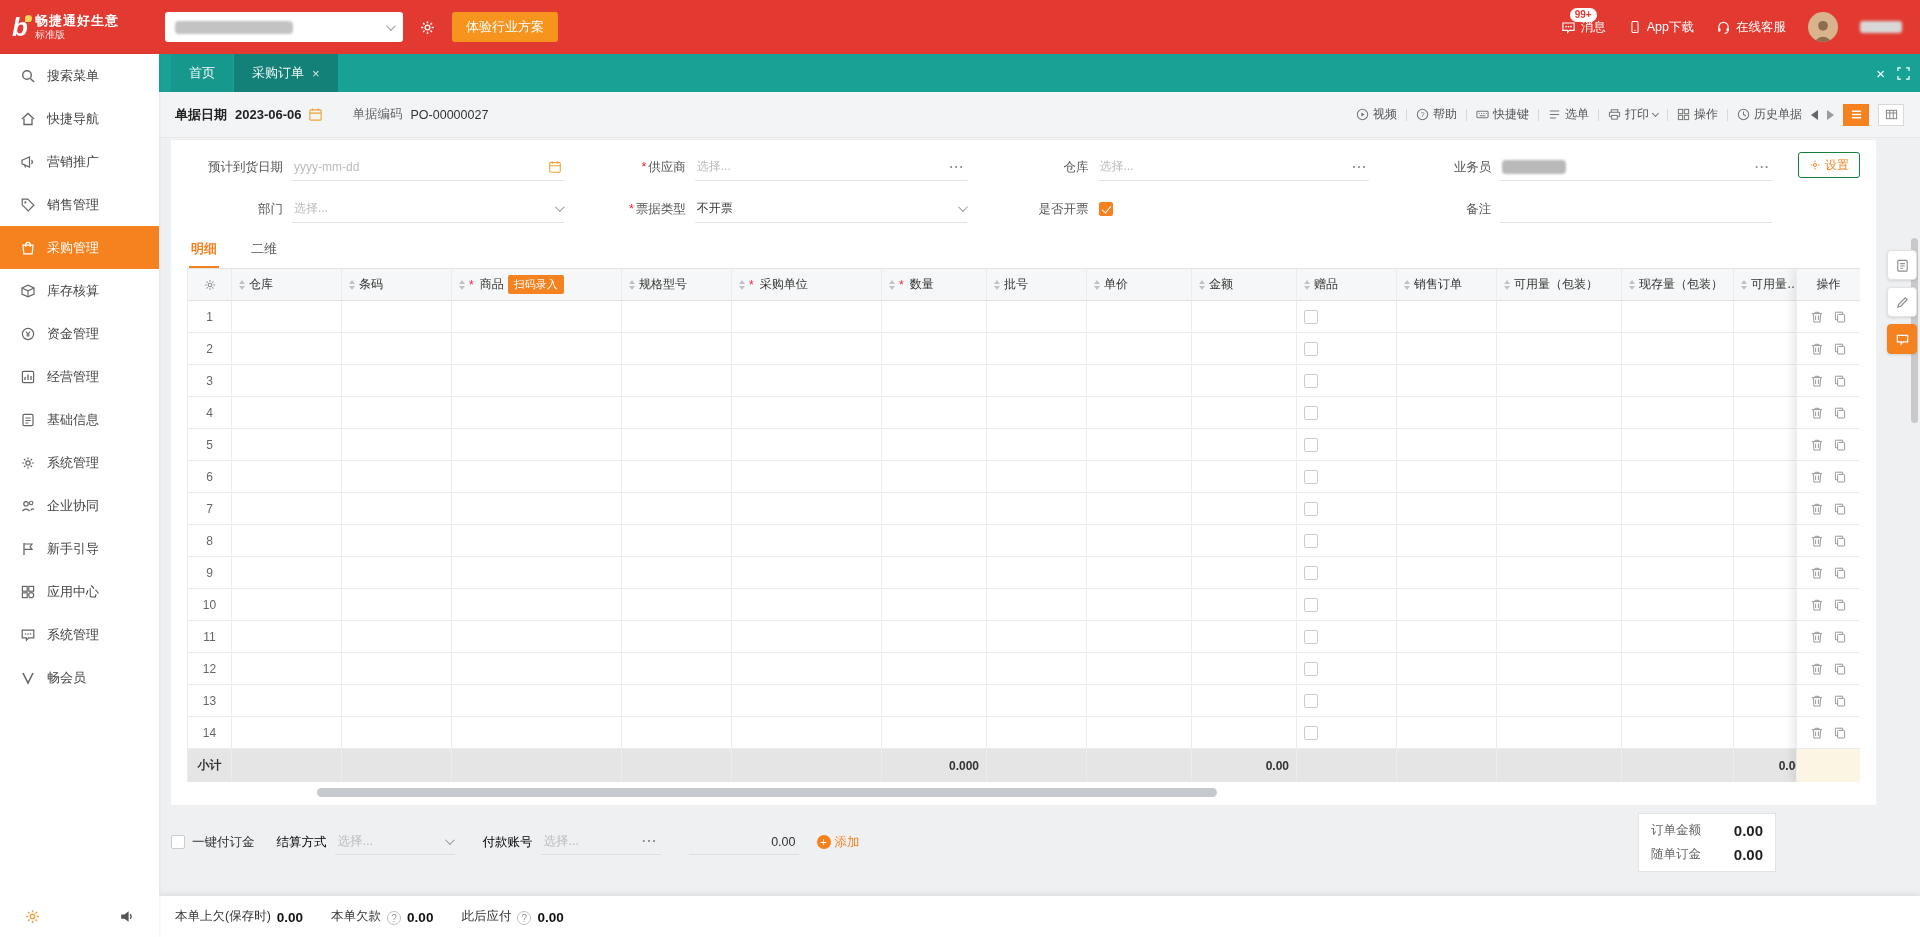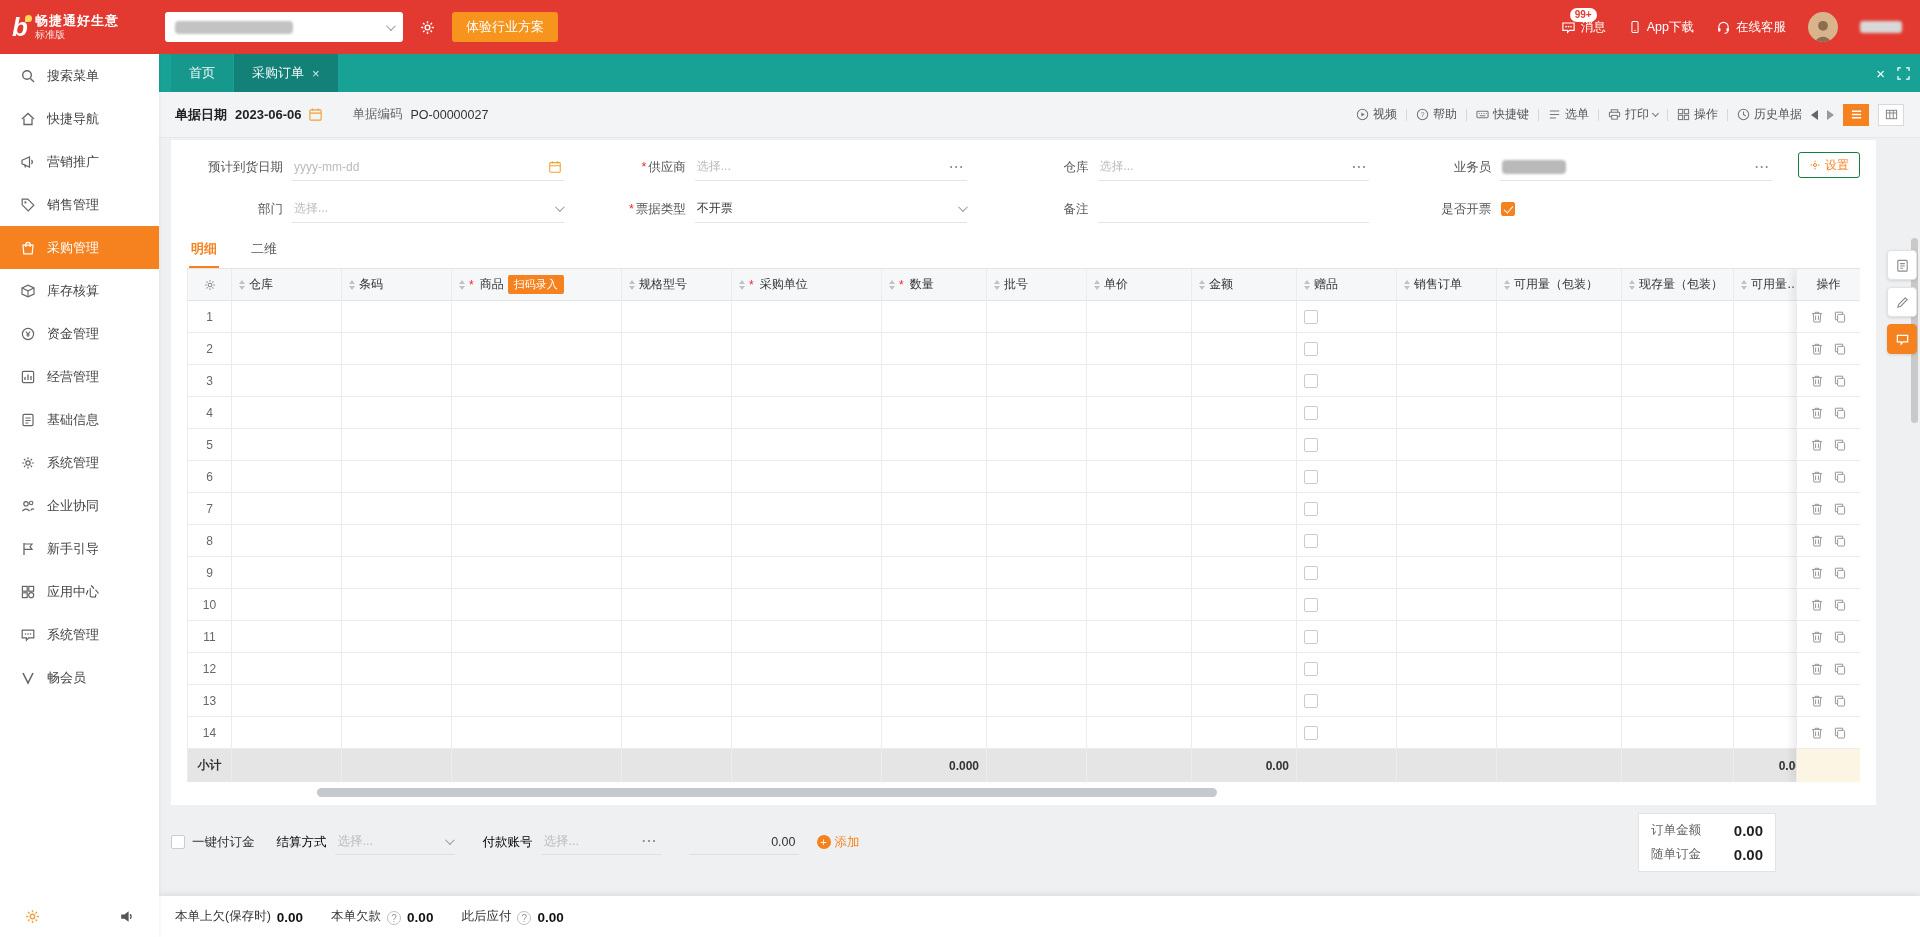--- a/index.html
+++ b/index.html
@@ -530,28 +530,28 @@
               </span>
             </div>
             <div class="field">
               <span class="f-label"><span class="req">*</span><span>票据类型</span></span>
               <span class="f-ctrl">
                 <span class="val">不开票</span>
                 <span class="chev"></span>
               </span>
             </div>
             <div class="field">
-              <span class="f-label">备注</span>
-              <span class="f-ctrl"></span>
-            </div>
-            <div class="field">
               <span class="f-label">是否开票</span>
               <span style="margin-left:10px;display:flex;align-items:center;">
                 <span class="cb checked"></span>
               </span>
+            </div>
+            <div class="field">
+              <span class="f-label">备注</span>
+              <span class="f-ctrl"></span>
             </div>
           </div>
 
           <div class="dtabs">
             <span class="dtab active">明细</span>
             <span class="dtab">二维</span>
           </div>
 
           <div class="table-wrap">
             <div class="table-scroll" style="width:100%;overflow:hidden;height:514px;">

